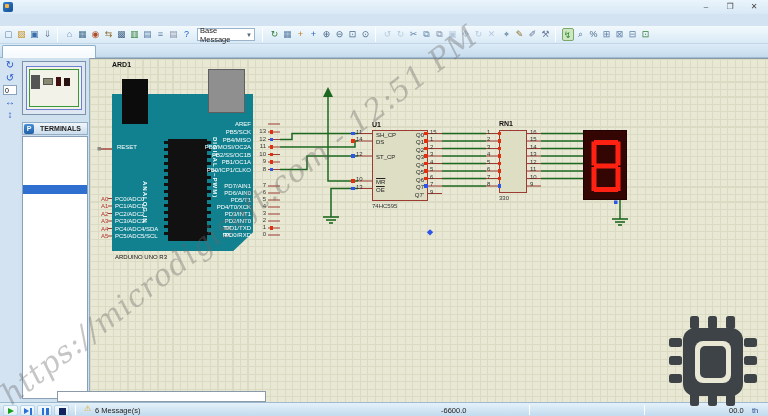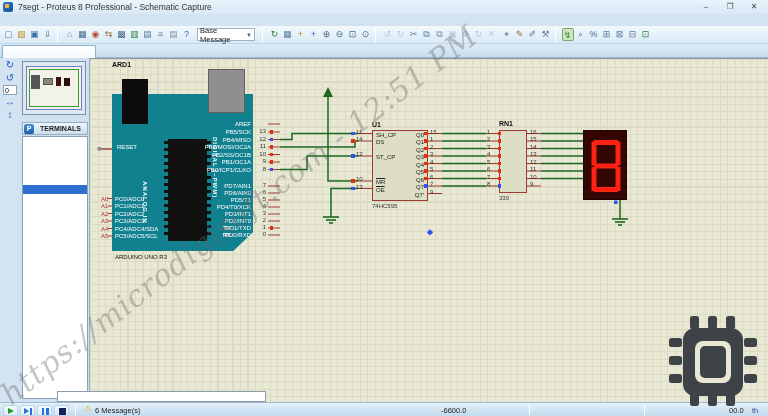--- a/index.html
+++ b/index.html
@@ -172,21 +172,20 @@
   .cl-core { position:absolute; left:34px; top:32px; width:26px; height:32px; background:#3e4347; border-radius:5px; }
   .cl-pin { position:absolute; background:#3e4347; border-radius:2.5px; }
 </style>
 </head>
 <body>
 
 <div class="window">
 
   <div class="titlebar">
     <div class="app-icon"></div>
-    <div class="title-text">7segt - Proteus 8 Professional - Schematic Capture</div>
     <div class="winbtns">
       <div class="winbtn">–</div>
       <div class="winbtn">❐</div>
       <div class="winbtn">✕</div>
     </div>
   </div>
 
   <div class="menubar">
 
   <div class="menu-item"></div>

